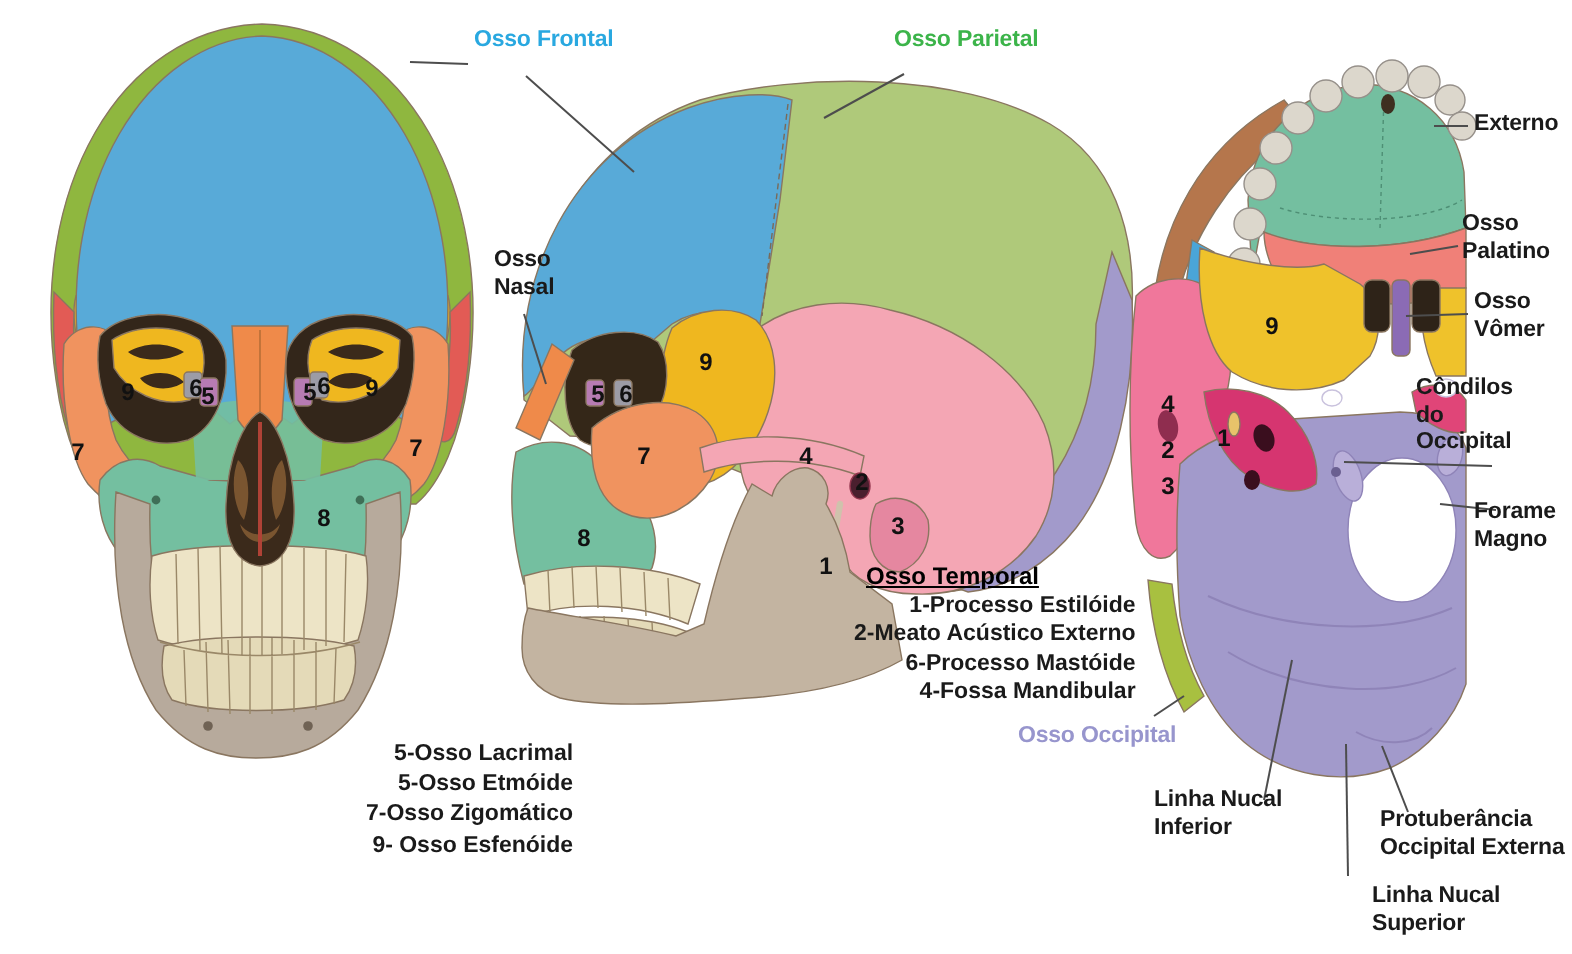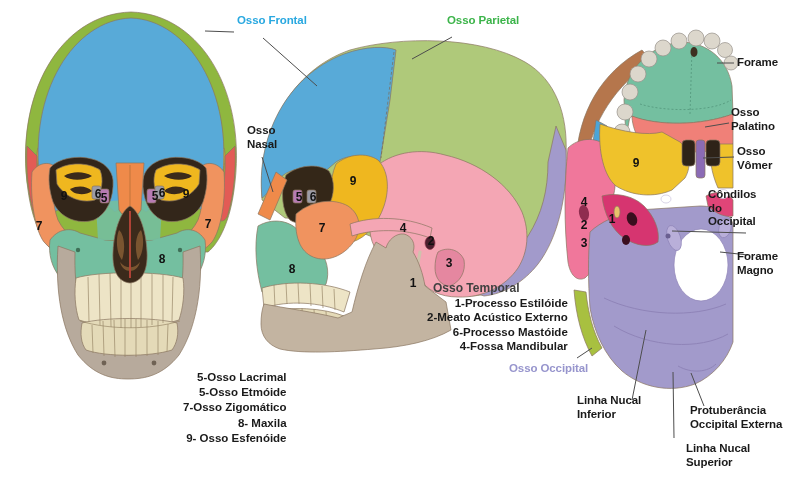--- a/index.html
+++ b/index.html
@@ -147,43 +147,42 @@
     <line x1="577" y1="358" x2="592" y2="348"></line>
     <line x1="632" y1="400" x2="646" y2="330"></line>
     <line x1="704" y1="406" x2="691" y2="373"></line>
     <line x1="674" y1="438" x2="673" y2="372"></line>
   </g>
 </svg>
 
   <div class="lbl" style="left: 237px; top: 14px; color: rgb(41, 168, 224);">Osso Frontal</div>
   <div class="lbl" style="left: 447px; top: 14px; color: rgb(60, 180, 74);">Osso Parietal</div>
   <div class="lbl" style="left:247px;top:124px;width:38px;">Osso Nasal</div>
-  <div class="lbl" style="left:737px;top:56px;">Forame</div>
+  <div class="lbl" style="left:737px;top:56px;">Externo</div>
   <div class="lbl" style="left:731px;top:106px;width:54px;">Osso Palatino</div>
   <div class="lbl" style="left:737px;top:145px;width:42px;">Osso Vômer</div>
   <div class="lbl" style="left:708px;top:188px;width:58px;">Côndilos do Occipital</div>
   <div class="lbl" style="left:737px;top:250px;width:46px;">Forame Magno</div>
   <div class="lbl" style="left: 509px; top: 362px; color: rgb(151, 149, 205);">Osso Occipital</div>
   <div class="lbl" style="left:690px;top:404px;width:96px;">Protuberância Occipital Externa</div>
   <div class="lbl" style="left:577px;top:394px;width:66px;">Linha Nucal Inferior</div>
   <div class="lbl" style="left:658px;top:442px;width:70px;margin-left:28px;">Linha Nucal Superior</div>
 
   <div class="legend" style="left:427px;top:281px;">
-    <div class="t" style="color: #404040;">Osso Temporal</div>
+    <div class="t" style="color: #000000; text-decoration: underline;">Osso Temporal</div>
     <div class="i">1-Processo Estilóide</div>
     <div class="i">2-Meato Acústico Externo</div>
     <div class="i">6-Processo Mastóide</div>
     <div class="i">4-Fossa Mandibular</div>
   </div>
 
   <div class="legend legend2" style="left:183px;top:370px;">
     <div class="i">5-Osso Lacrimal</div>
     <div class="i">5-Osso Etmóide</div>
     <div class="i">7-Osso Zigomático</div>
-    <div class="i">8- Maxila</div>
     <div class="i">9- Osso Esfenóide</div>
   </div>
 
   <span class="mk" style="left:64px;top:196px;">9</span>
   <span class="mk" style="left:98px;top:194px;">6</span>
   <span class="mk" style="left:104px;top:198px;">5</span>
   <span class="mk" style="left:155px;top:196px;">5</span>
   <span class="mk" style="left:162px;top:193px;">6</span>
   <span class="mk" style="left:186px;top:194px;">9</span>
   <span class="mk" style="left:39px;top:226px;">7</span>

